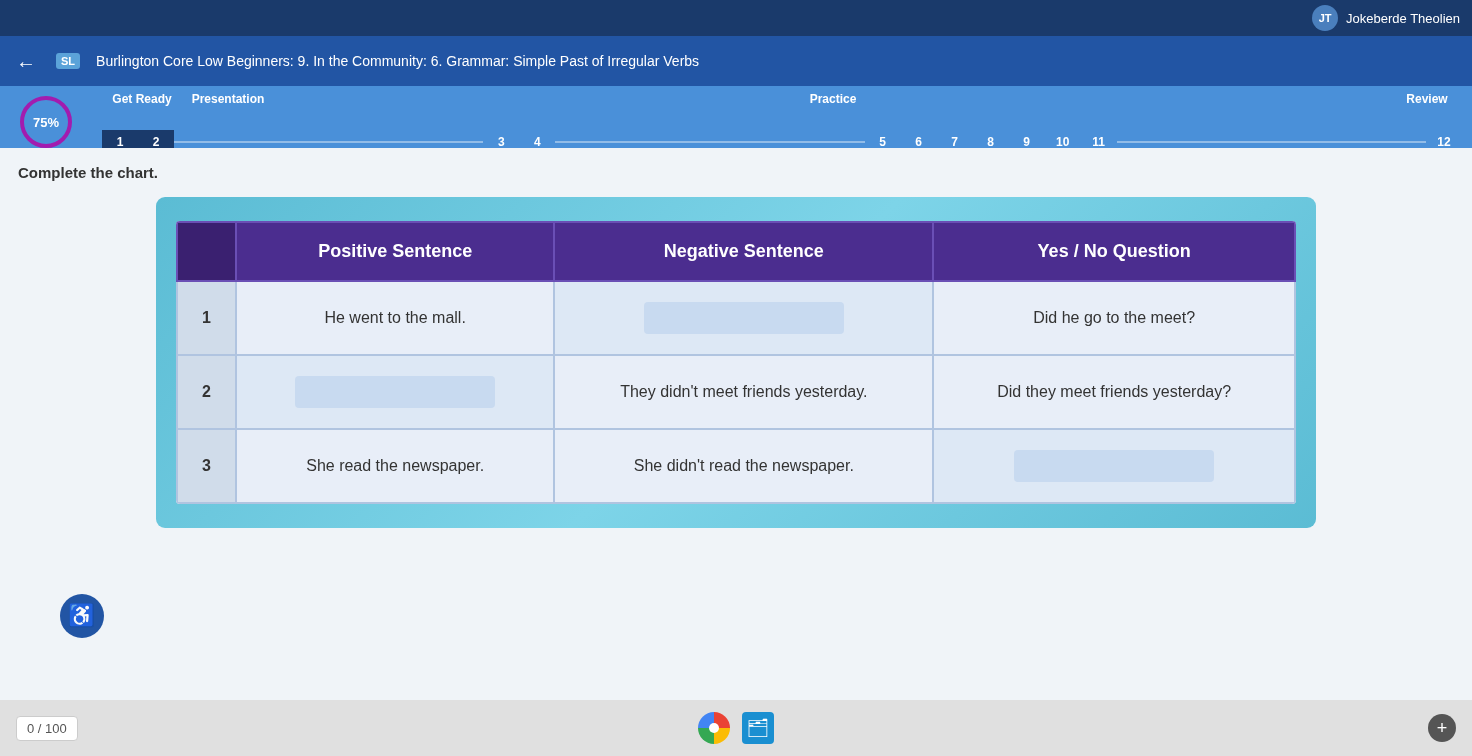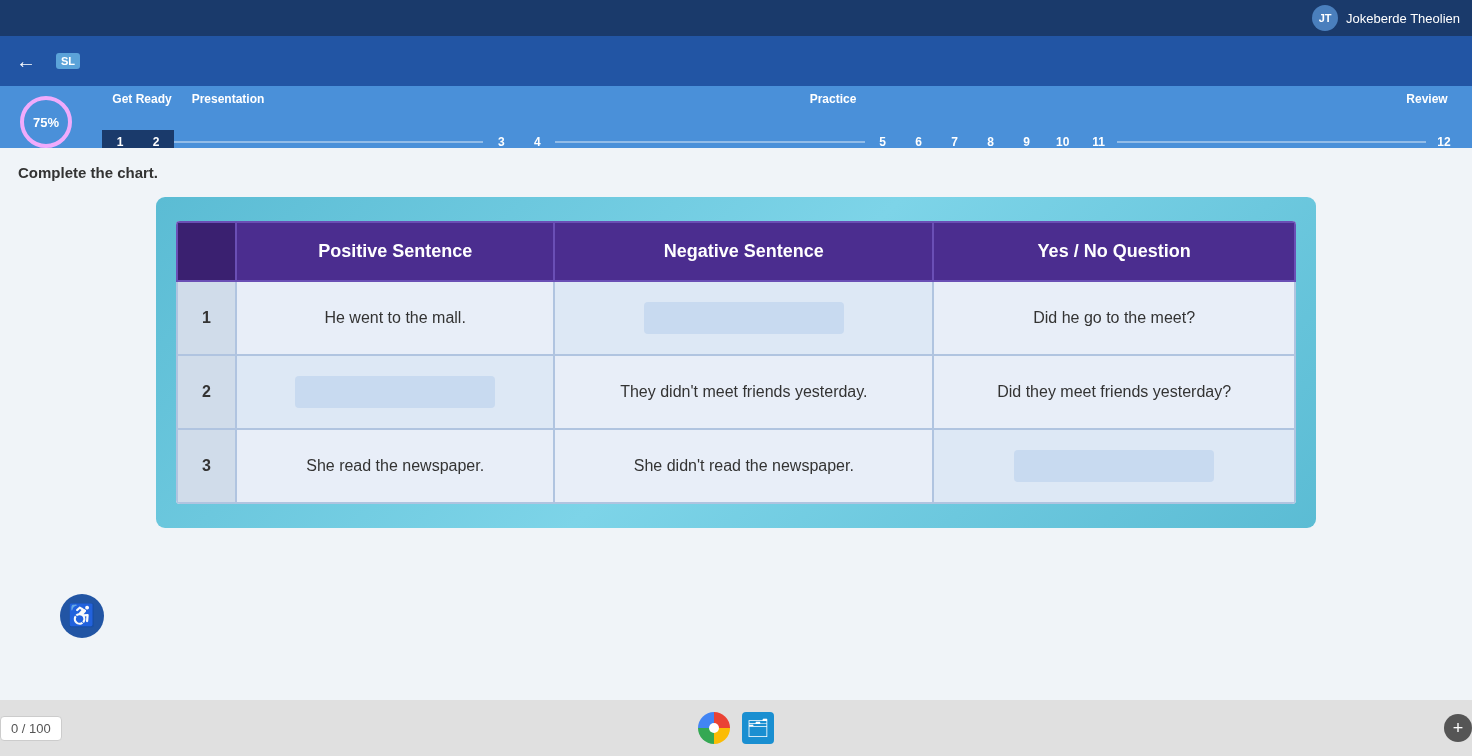--- a/index.html
+++ b/index.html
@@ -74,21 +74,21 @@
       width: 100%;
       background: #4a90d9;
       padding: 6px 0 0 0;
       display: flex;
       align-items: flex-start;
     }
     .progress-circle {
       width: 52px;
       height: 52px;
       border-radius: 50%;
-      border: 4px solid #f0abfc;
+      border: 4px solid #a21caf;
       background: #4a90d9;
       display: flex;
       align-items: center;
       justify-content: center;
       color: white;
       font-size: 13px;
       font-weight: bold;
       margin-left: 20px;
       margin-top: 4px;
       flex-shrink: 0;
@@ -217,21 +217,21 @@
     .taskbar {
       position: absolute;
       bottom: 0;
       left: 0;
       width: 100%;
       height: 56px;
       background: #e0e0e0;
       display: flex;
       align-items: center;
       justify-content: space-between;
-      padding: 0 0;
+      padding: 0 16px;
     }
     .taskbar-icons {
       display: flex;
       gap: 12px;
       position: absolute;
       left: 50%;
       transform: translateX(-50%);
     }
     .chrome-icon {
       width: 32px;
@@ -296,20 +296,21 @@
 <div class="top-bar">
   <div class="user-avatar">
     <span>JT</span>
   </div>
   <span class="user-name">Jokeberde Theolien</span>
 </div>
 
 <div class="nav-bar">
   <span class="back-arrow">←</span>
   <span class="sl-badge">SL</span>
+  <span class="nav-title">Burlington Core Low Beginners: 9. In the Community: 6. Grammar: Simple Past of Irregular Verbs</span>
 </div>
 
 <div class="progress-area" style="height:62px;">
   <div class="progress-circle">
     <span>75%</span>
   </div>
   <div class="steps-container">
     <div class="steps-labels">
       <div style="width:80px;" class="step-group-label">Get Ready</div>
       <div style="width:6px;"></div>

